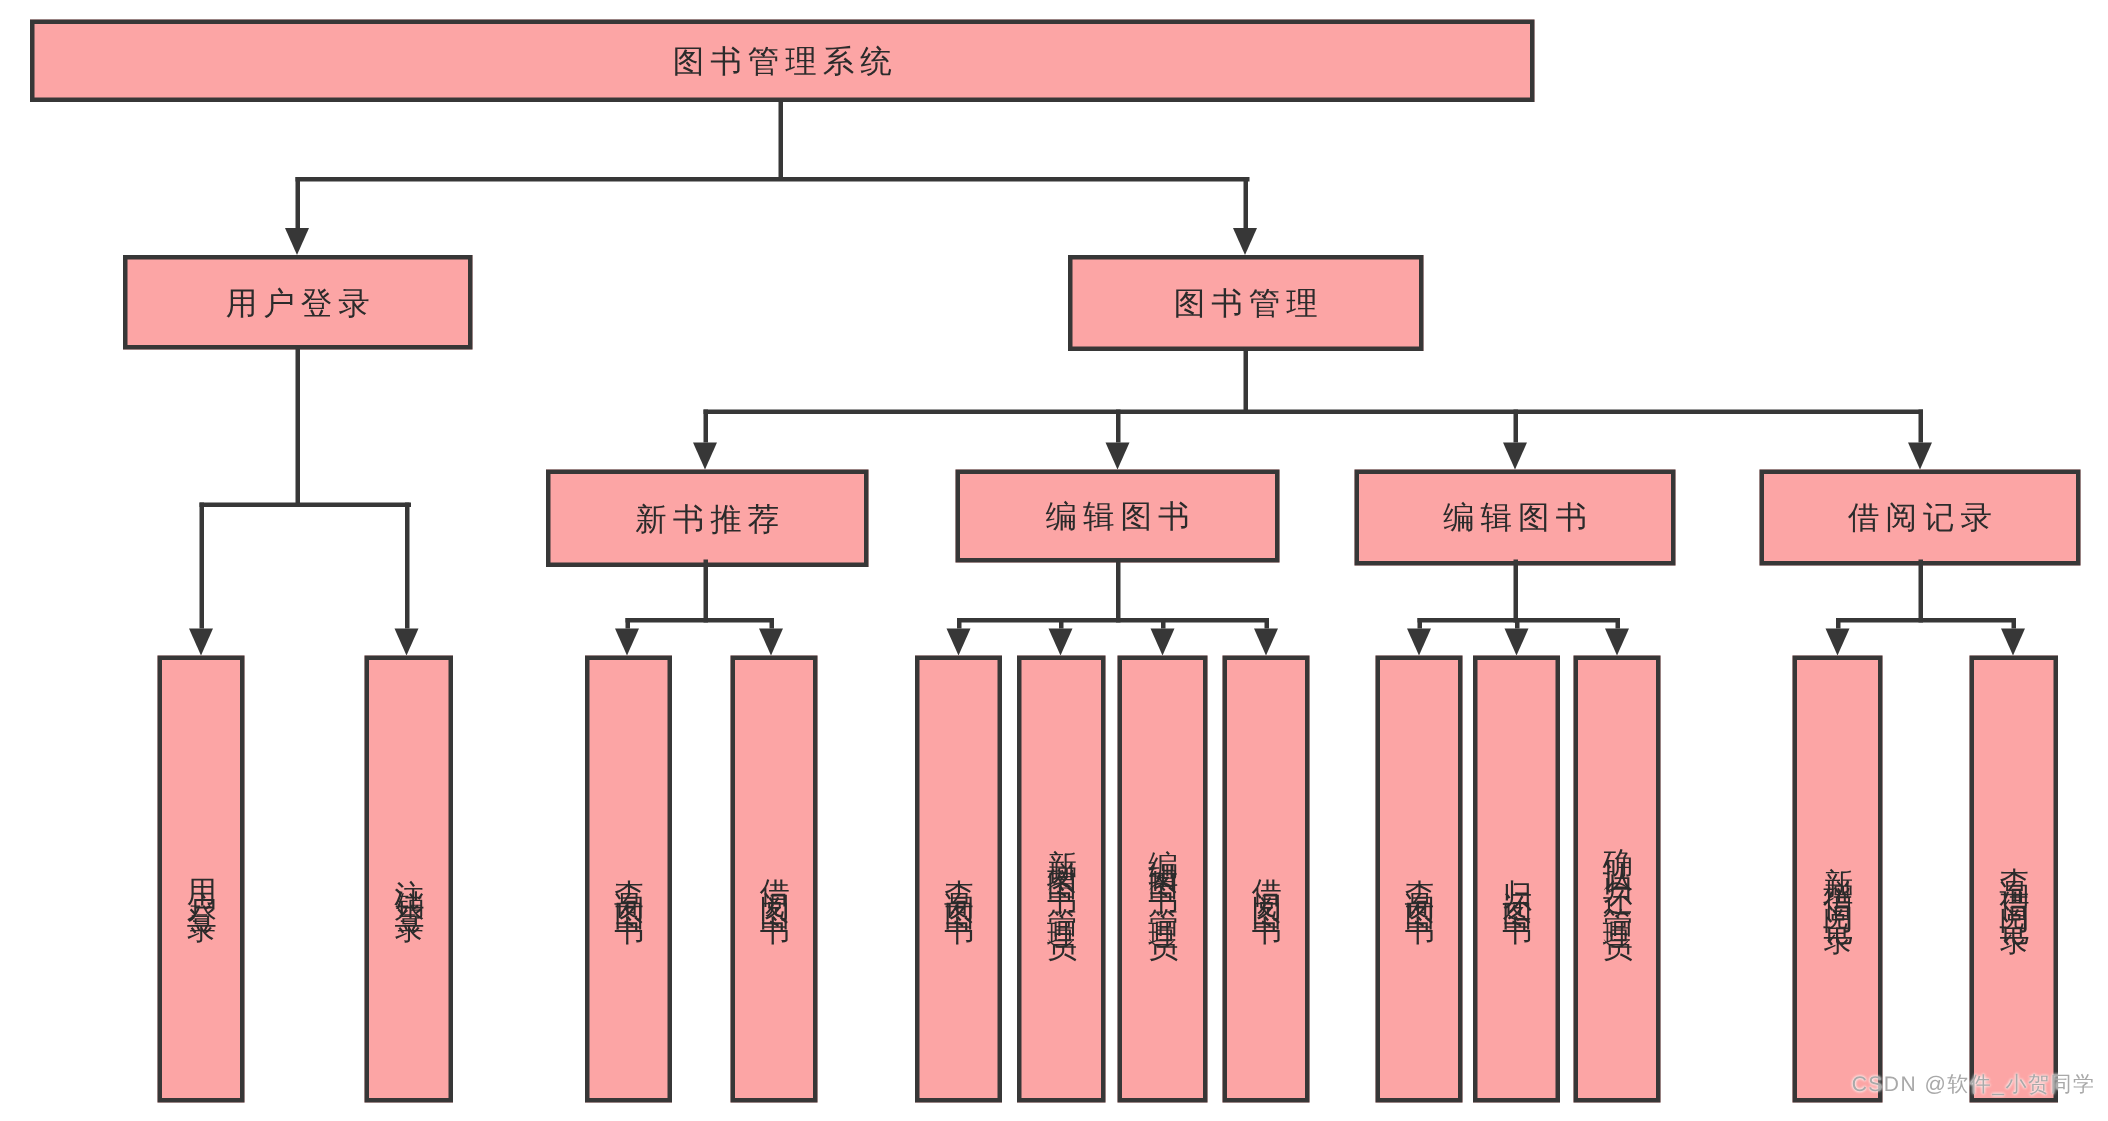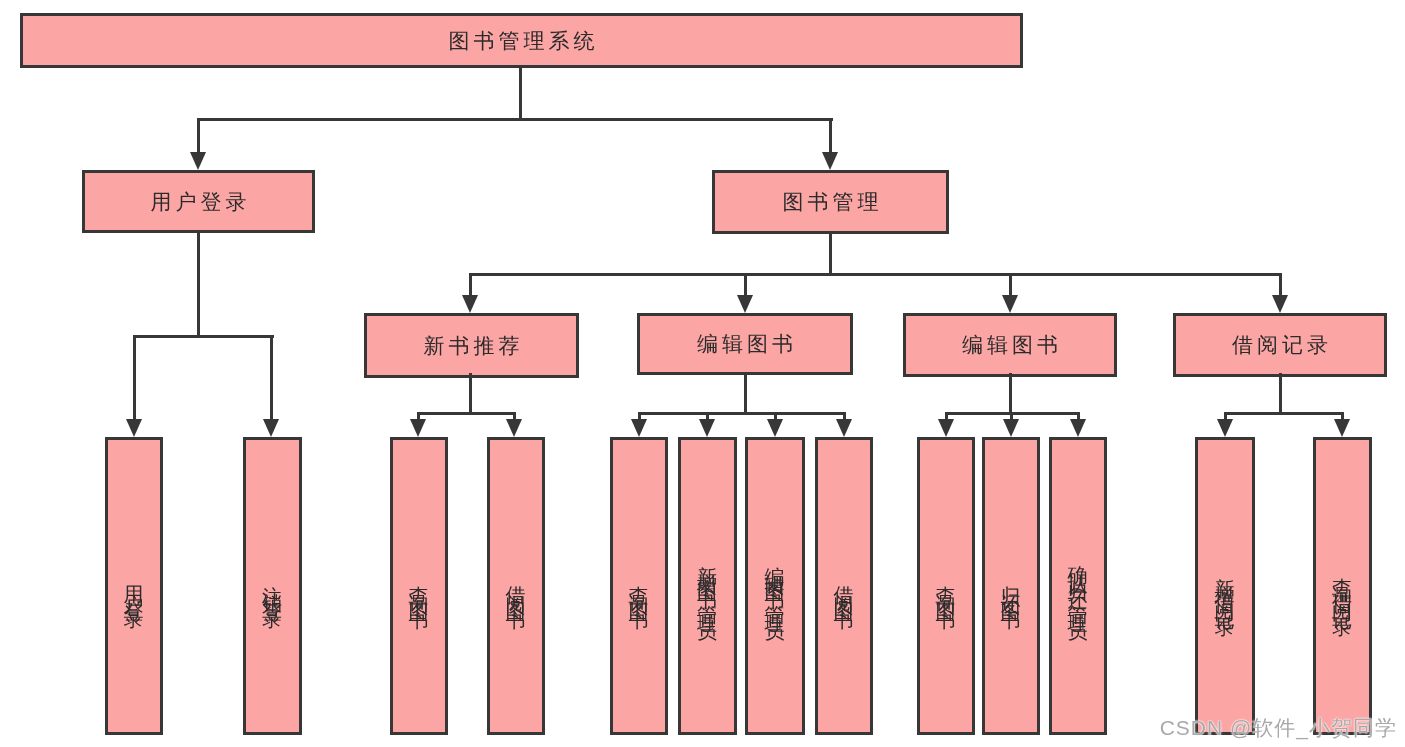--- a/index.html
+++ b/index.html
@@ -58,21 +58,21 @@
   .arrow .head {
     width: 0; height: 0;
     border-left: 8px solid transparent;
     border-right: 8px solid transparent;
     border-top: 18px solid var(--line);
   }
   .watermark {
     position: absolute;
     top: 714px;
     right: 8px;
-    font-size: 21px;
+    font-size: 14px;
     color: var(--watermark);
     letter-spacing: 1px;
     text-shadow: 0 0 2px #fff, 0 0 2px #fff;
     z-index: 5;
     white-space: nowrap;
   }
 </style>
 </head>
 <body>
 

